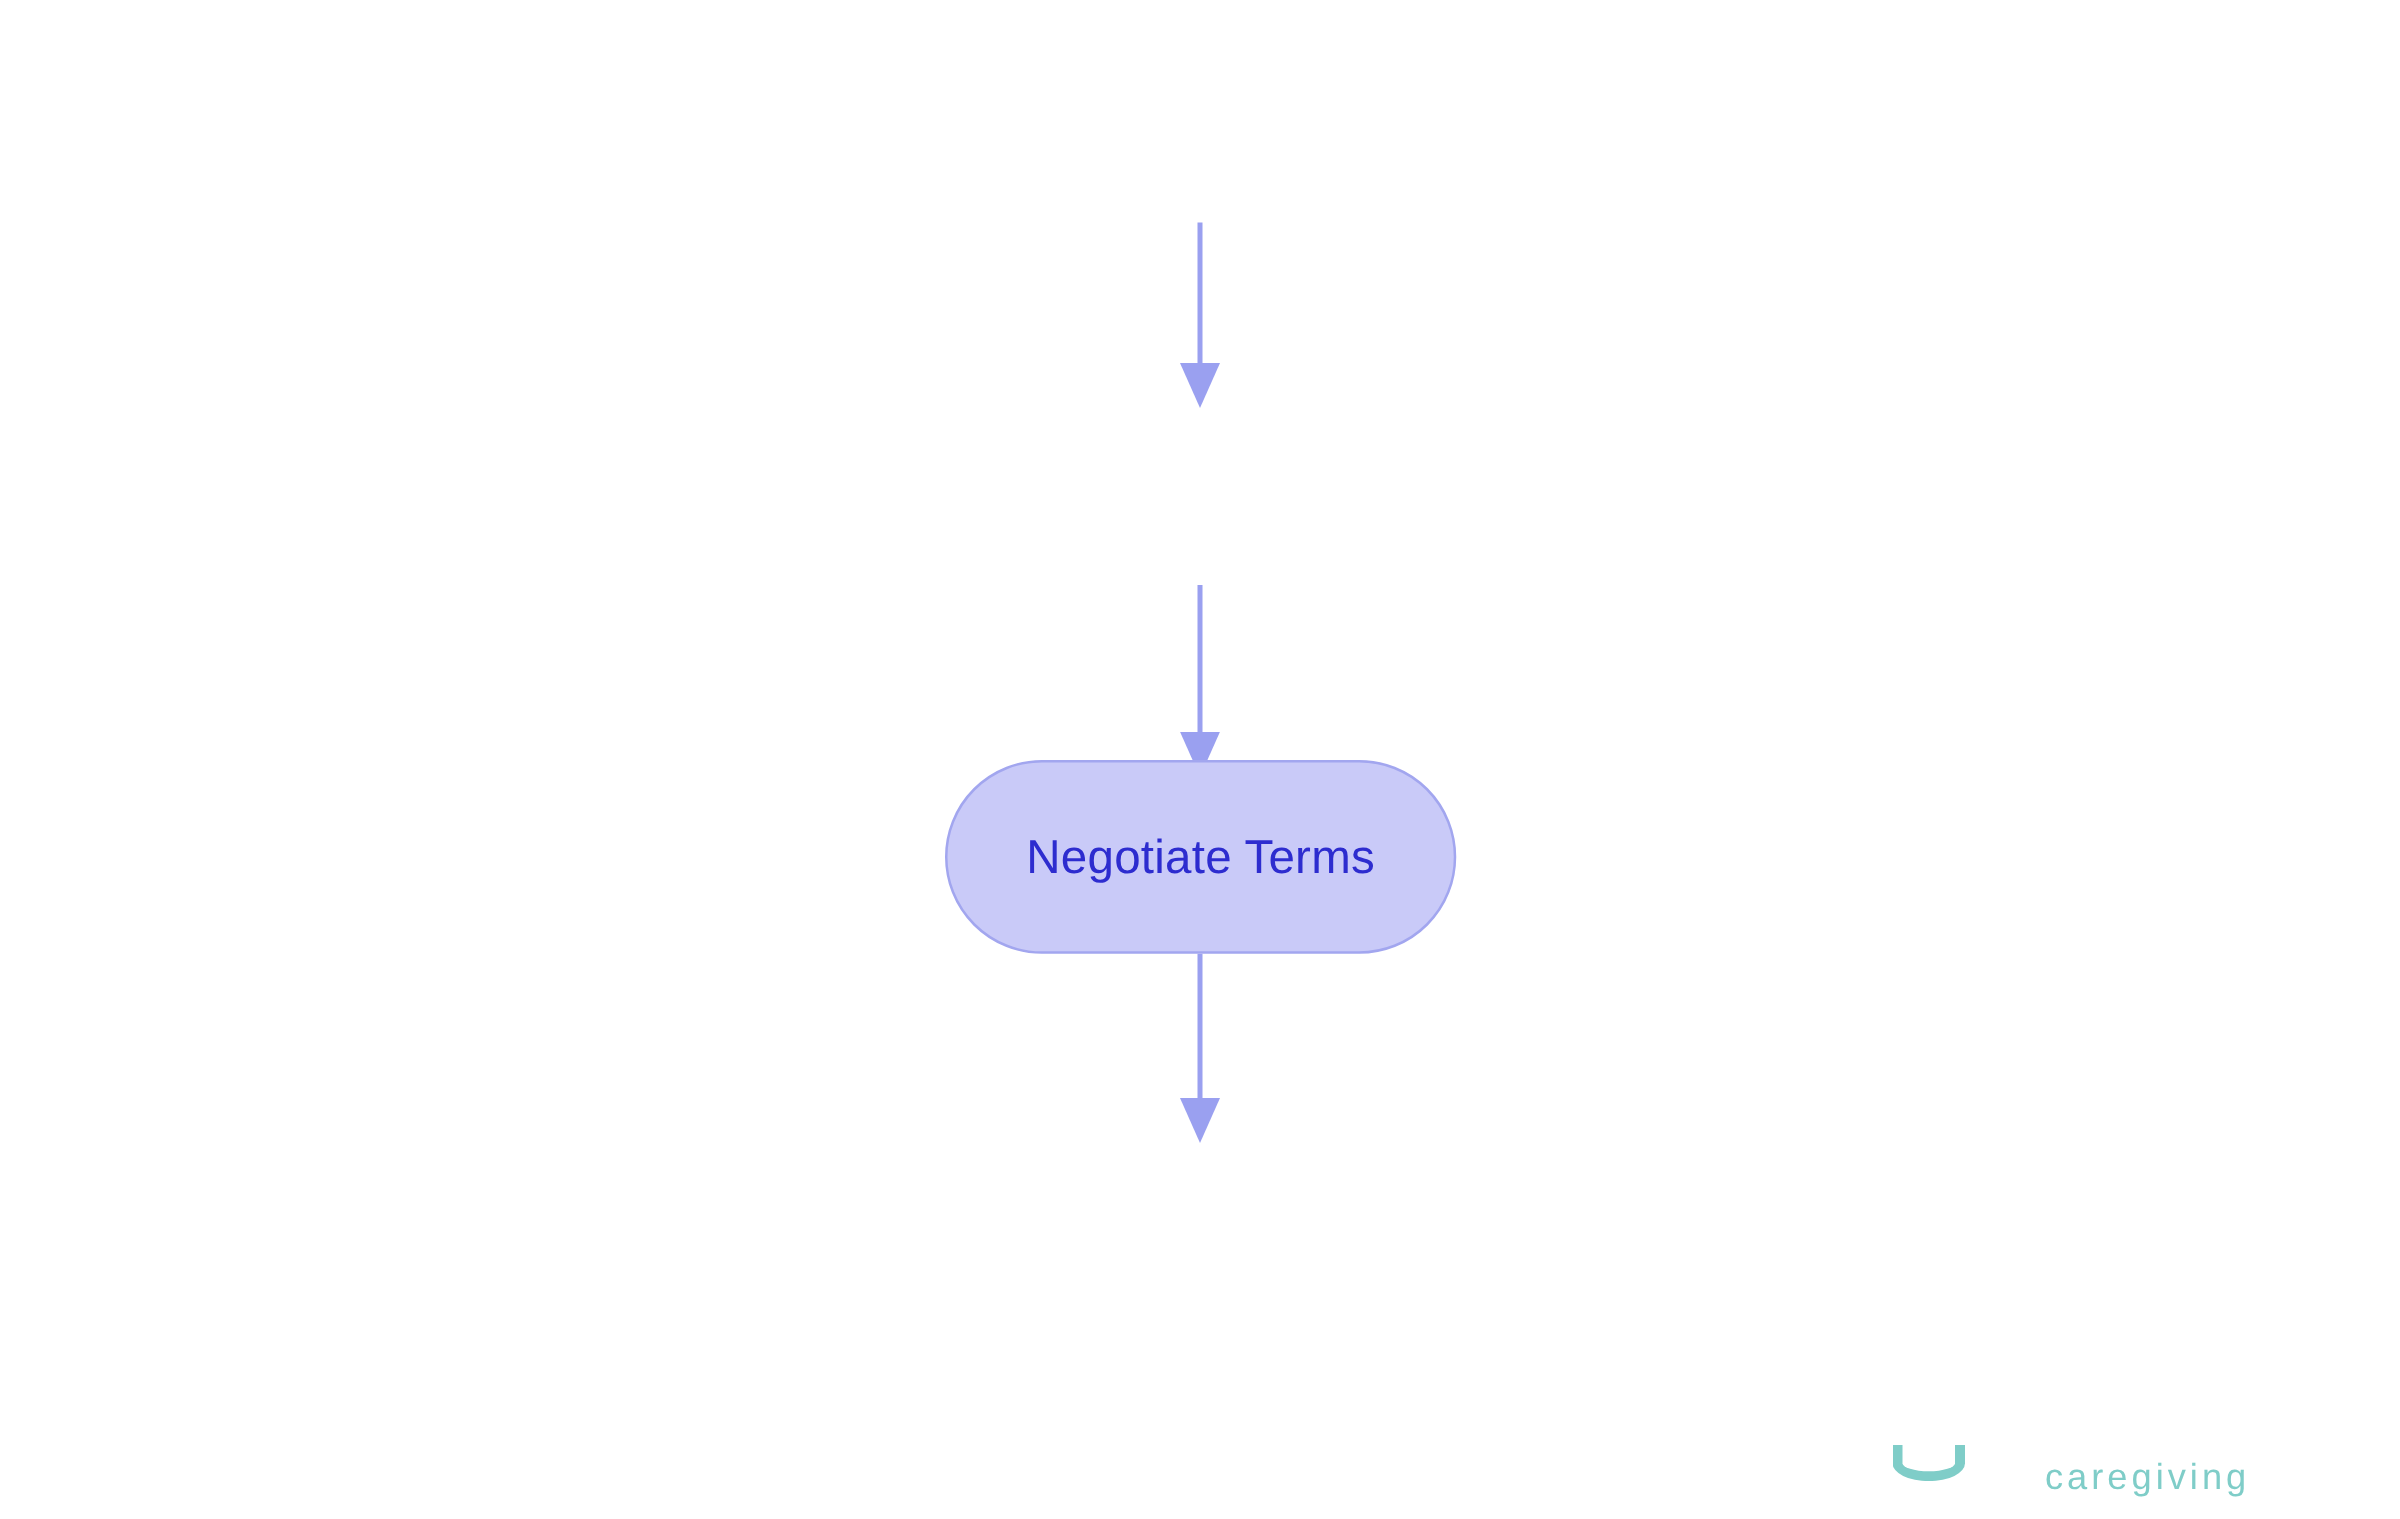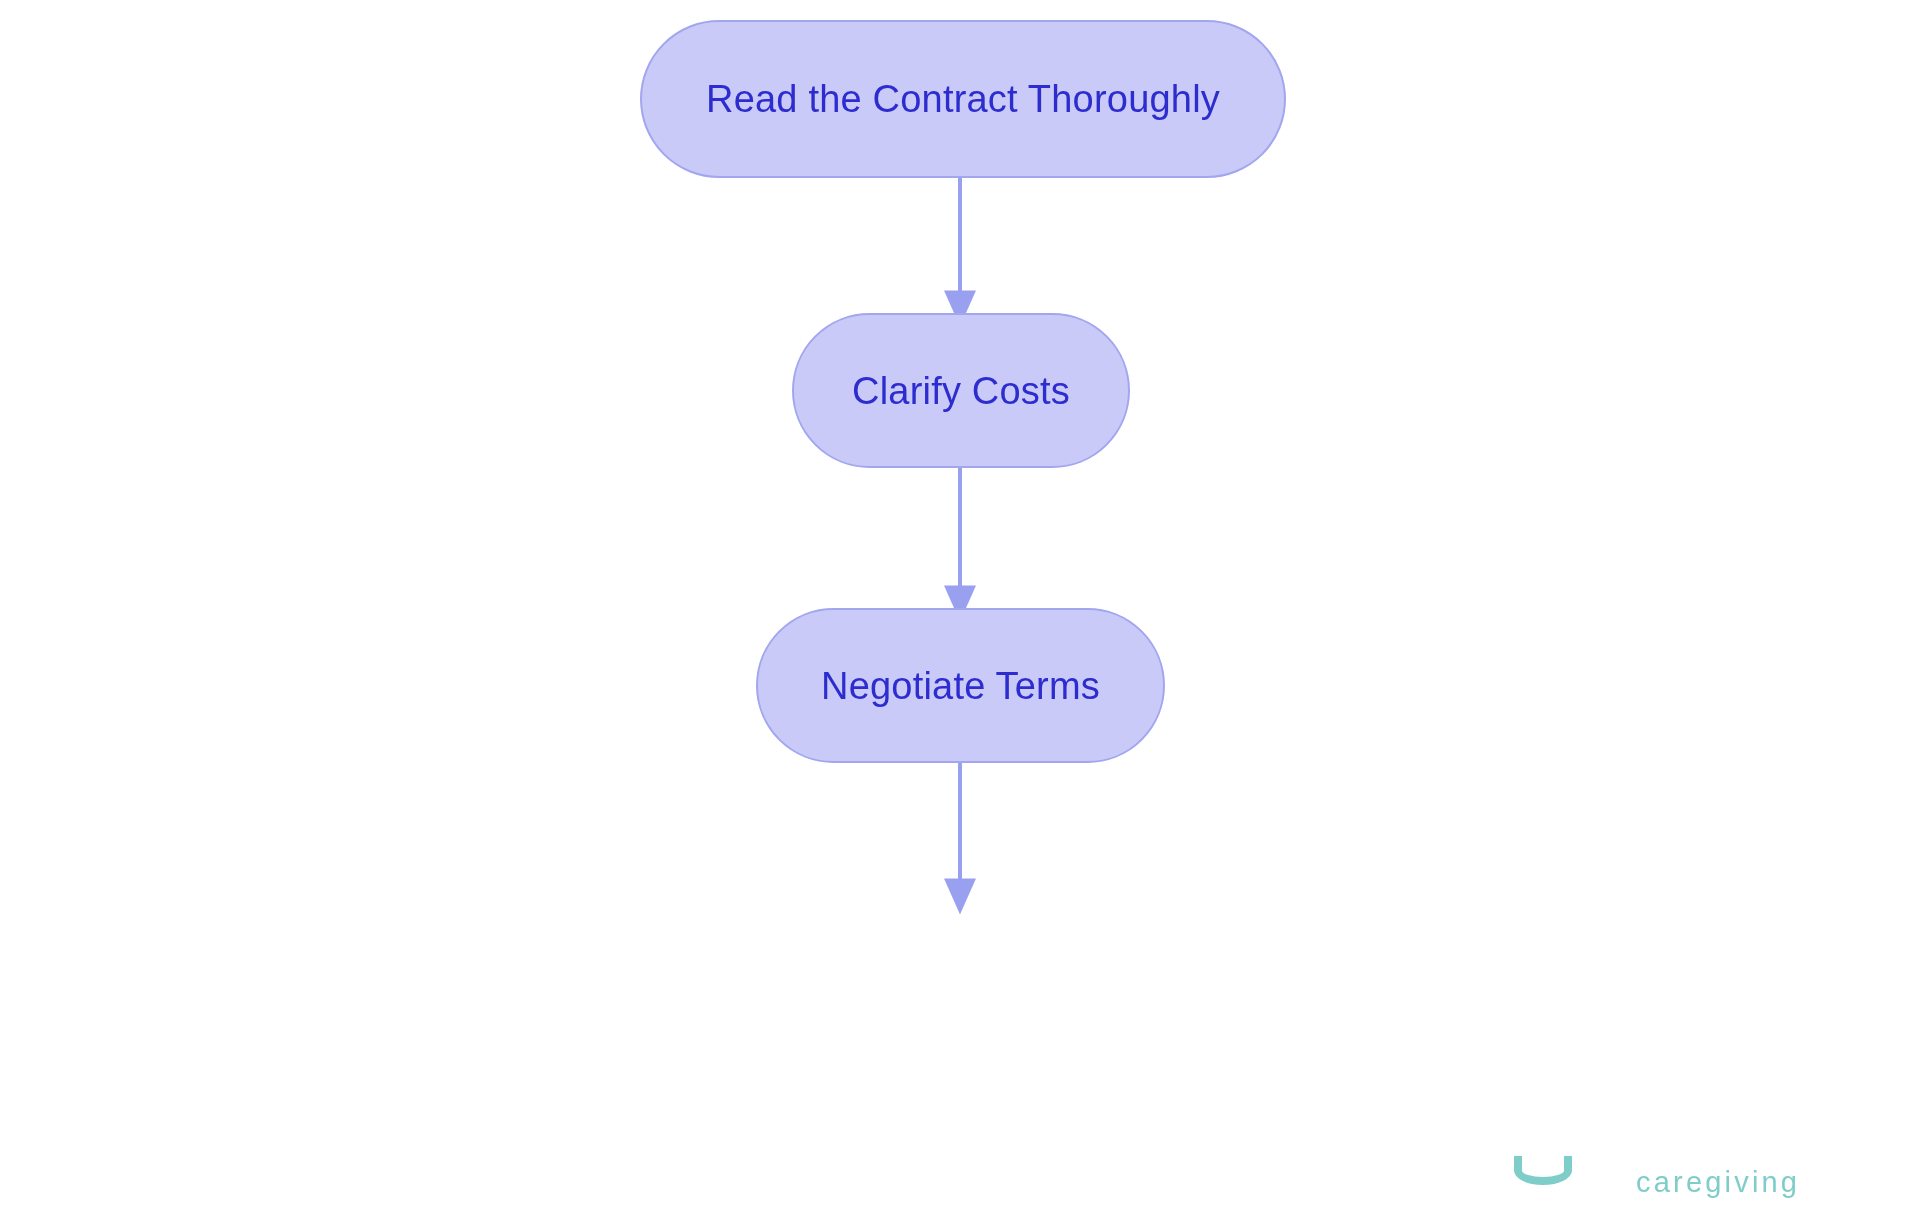--- a/index.html
+++ b/index.html
@@ -112,27 +112,21 @@
       </marker>
     </defs>
 
     <line x1="960" y1="178" x2="960" y2="292" stroke="#9aa0f0" stroke-width="4" marker-end="url(#arrowhead)"></line>
 
     <line x1="960" y1="468" x2="960" y2="587" stroke="#9aa0f0" stroke-width="4" marker-end="url(#arrowhead)"></line>
 
     <line x1="960" y1="763" x2="960" y2="880" stroke="#9aa0f0" stroke-width="4" marker-end="url(#arrowhead)"></line>
   </svg>
 
-  <div class="node" style="left:640px; top:20px; width:646px; height:158px;">
-    <span class="node-label">Read the Contract Thoroughly</span>
-  </div>
 
-  <div class="node" style="left:792px; top:313px; width:338px; height:155px;">
-    <span class="node-label">Clarify Costs</span>
-  </div>
 
   <div class="node" style="left:756px; top:608px; width:409px; height:155px;">
     <span class="node-label">Negotiate Terms</span>
   </div>
 
 
 </div>
 
 <div id="brand-logo">
   <div class="logo-smile"></div>

